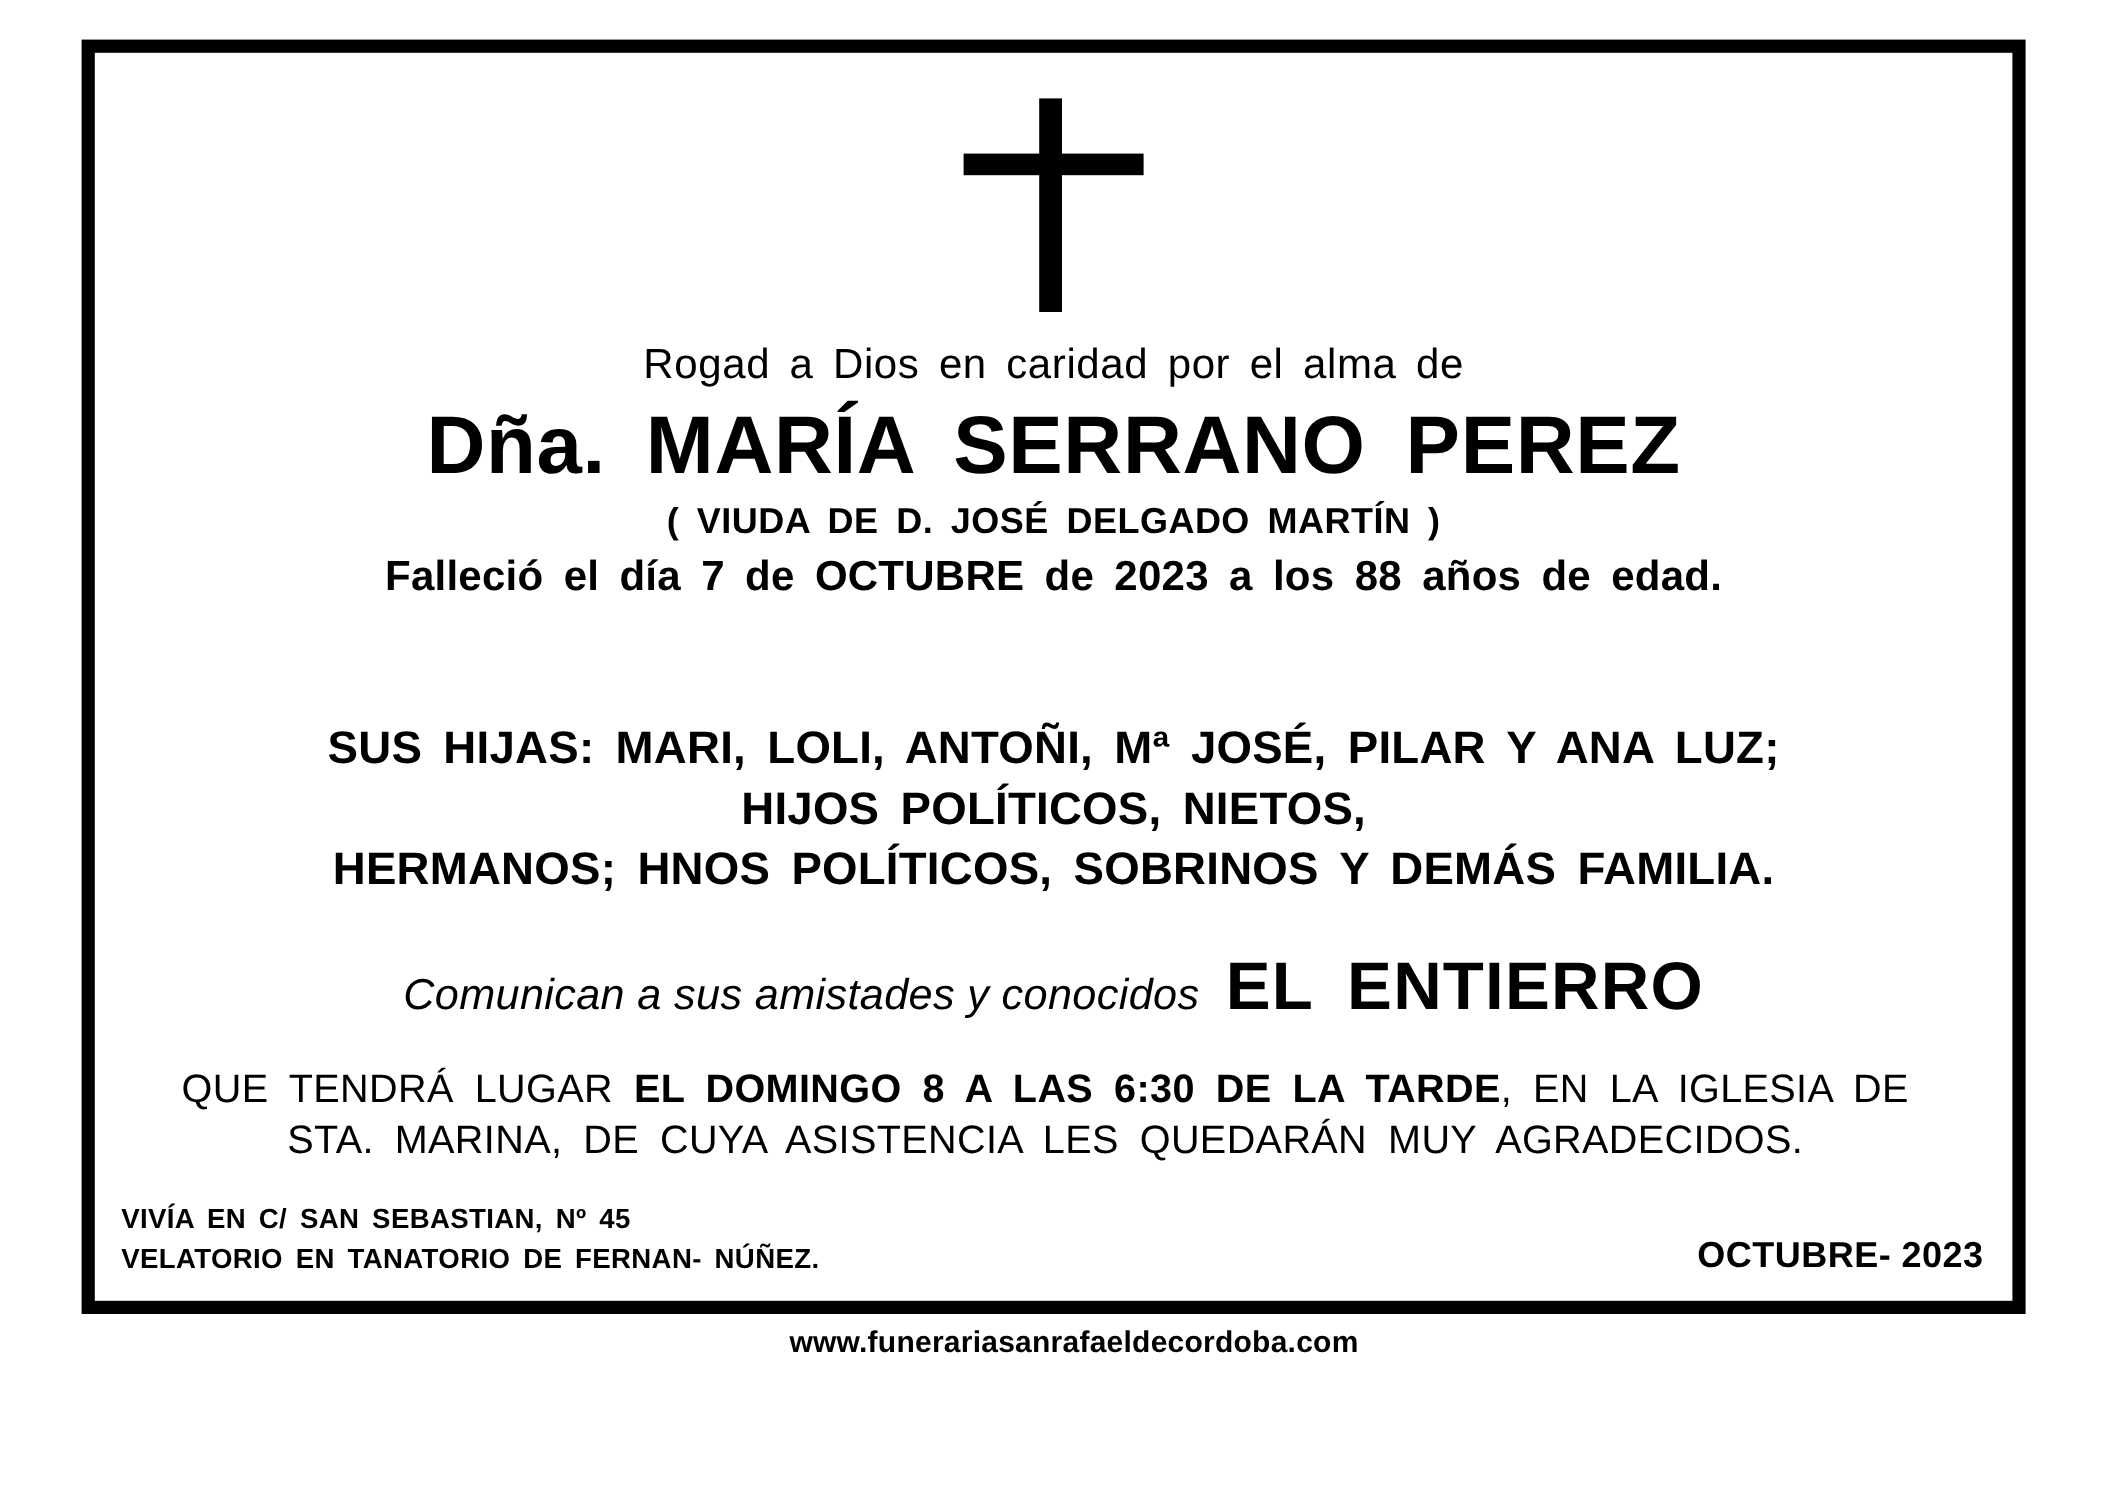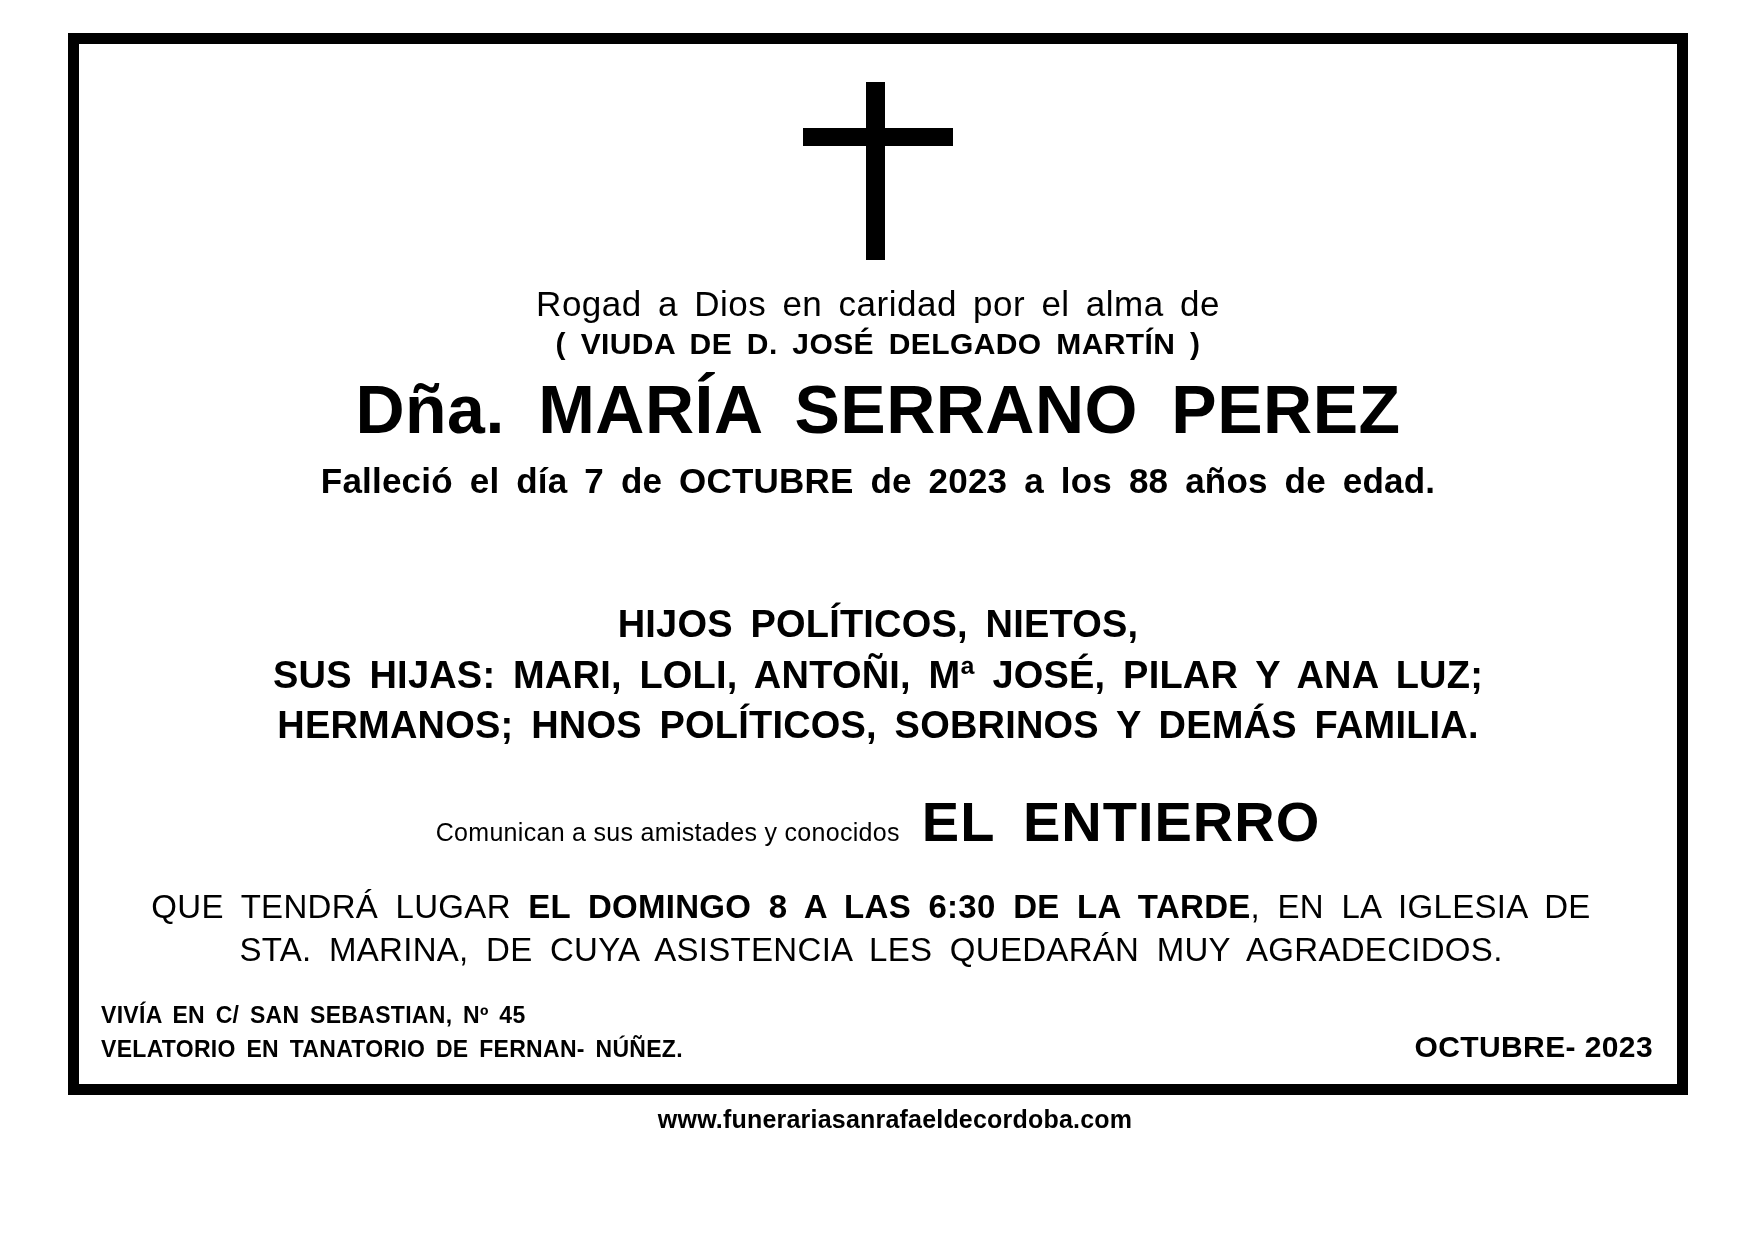--- a/index.html
+++ b/index.html
@@ -125,23 +125,24 @@
 
   .communicate {
     position: absolute;
     left: 22px;
     right: 22px;
     top: 745px;
     text-align: center;
     white-space: nowrap;
   }
   .comm-text {
-    font-size: 25px;
+    font-size: 36px;
     letter-spacing: 0.3px;
     vertical-align: baseline;
+    font-style: italic;
   }
   .comm-big {
     font-size: 56px;
     font-weight: bold;
     letter-spacing: 1px;
     word-spacing: 12px;
     margin-left: 22px;
     vertical-align: baseline;
   }
 
@@ -214,28 +215,28 @@
 
       <div class="cross-wrap">
         <div class="cross">
           <div class="v"></div>
           <div class="h"></div>
         </div>
       </div>
 
       <div class="block-lines">
         <div class="line l-rogad">Rogad a Dios  en  caridad  por  el  alma  de</div>
+        <div class="line l-name">Dña. MARÍA  SERRANO  PEREZ</div>
         <div class="line l-widow">( VIUDA  DE  D.  JOSÉ  DELGADO  MARTÍN  )</div>
-        <div class="line l-name">Dña. MARÍA  SERRANO  PEREZ</div>
         <div class="line l-died">Falleció el día  7  de  OCTUBRE de  2023 a  los  88 años de edad.</div>
       </div>
 
       <div class="family">
+        <div class="line">SUS HIJAS: MARI,  LOLI,  ANTOÑI, Mª JOSÉ,  PILAR  Y  ANA  LUZ;</div>
         <div class="line">HIJOS POLÍTICOS,  NIETOS,</div>
-        <div class="line">SUS HIJAS: MARI,  LOLI,  ANTOÑI, Mª JOSÉ,  PILAR  Y  ANA  LUZ;</div>
         <div class="line">HERMANOS; HNOS POLÍTICOS, SOBRINOS Y  DEMÁS FAMILIA.</div>
       </div>
 
       <div class="communicate">
         <span class="comm-text">Comunican a sus amistades y conocidos</span><span class="comm-big">EL  ENTIERRO</span>
       </div>
 
       <div class="place">
         <div class="line"><span>QUE   TENDRÁ   LUGAR  </span><b>EL  DOMINGO  8  A  LAS  6:30  DE LA TARDE</b><span>,  EN  LA IGLESIA  DE</span></div>
         <div class="line">STA. MARINA,  DE  CUYA  ASISTENCIA  LES  QUEDARÁN  MUY  AGRADECIDOS.</div>

